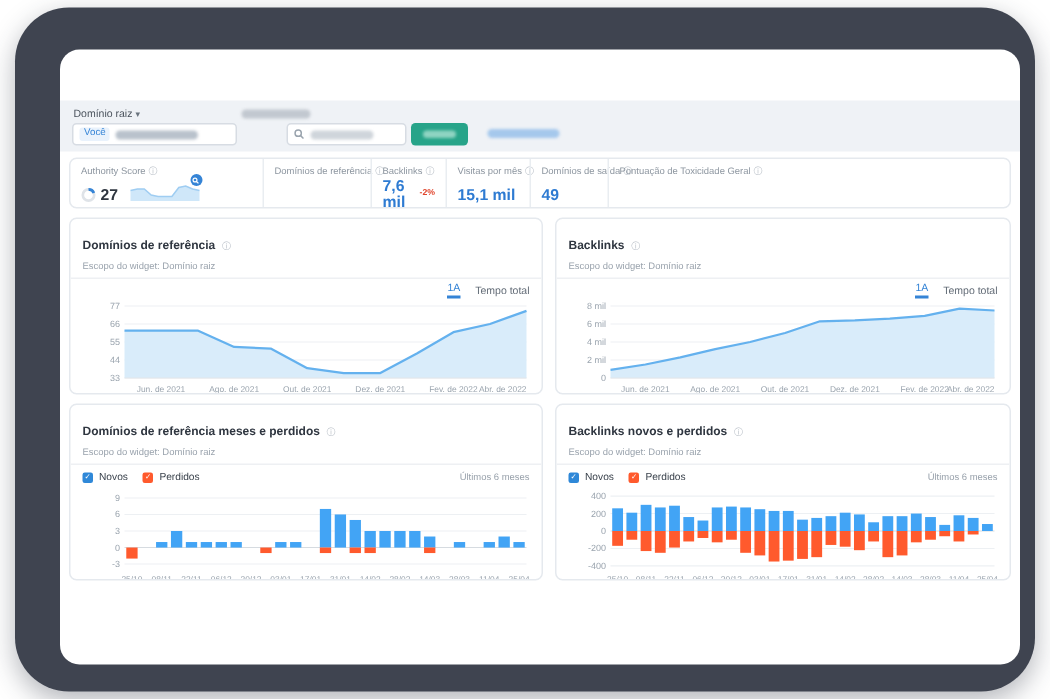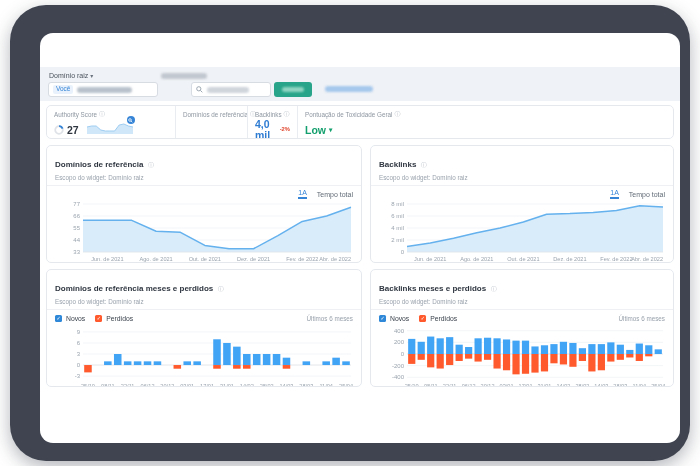--- a/index.html
+++ b/index.html
@@ -125,32 +125,46 @@
               <b>74</b>
               <span class="delta up">+9%</span>
             </span>
           </div>
           <div class="metric" style="width: 50px;">
             <span class="mlabel">
               <span>Backlinks</span>
               <span class="info">ⓘ</span>
             </span>
             <span class="mvalue">
-              <b>4,0 mil</b>
+              <b>7,6 mil</b>
               <span class="delta down">-2%</span>
             </span>
           </div>
+          <div class="metric" style="width: 56px;">
+            <span class="mlabel">
+              <span>Visitas por mês</span>
+              <span class="info">ⓘ</span>
+            </span>
+            <span class="mvalue">
+              <b>15,1 mil</b>
+            </span>
+          </div>
+          <div class="metric" style="width: 52px;">
+            <span class="mlabel">
+              <span>Domínios de saída</span>
+              <span class="info">ⓘ</span>
+            </span>
+            <span class="mvalue">
+              <b>49</b>
+            </span>
+          </div>
           <div class="metric" style="flex: 1 1 0%;">
             <span class="mlabel">
               <span>Pontuação de Toxicidade Geral</span>
               <span class="info">ⓘ</span>
-            </span>
-            <span class="mvalue green">
-              <b>Low</b>
-              <span class="chev-v">▾</span>
             </span>
           </div>
         </div>
 
       <div class="cards">
 
         <div class="card chart-card">
           <div class="card-head">
             <span class="ctitle">Domínios de referência</span>
             <span class="info">ⓘ</span>
@@ -284,21 +298,21 @@
                 <text x="231.48148148148147" y="63" text-anchor="middle" class="xtick">14/03</text>
                 <text x="251.33333333333331" y="63" text-anchor="middle" class="xtick">28/03</text>
                 <text x="271.1851851851852" y="63" text-anchor="middle" class="xtick">11/04</text>
                 <text x="291.03703703703707" y="63" text-anchor="middle" class="xtick">25/04</text>
               </svg>
           </div>
         </div>
 
         <div class="card chart-card">
           <div class="card-head">
-            <span class="ctitle">Backlinks meses e perdidos</span>
+            <span class="ctitle">Backlinks novos e perdidos</span>
             <span class="info">ⓘ</span>
             <div class="csub">Escopo do widget: Domínio raiz</div>
           </div>
           <div class="card-body">
             <div class="legend-row">
               <span class="cb cb-blue">✓</span>
               <span class="legend-label">Novos</span>
               <span class="cb cb-orange">✓</span>
               <span class="legend-label">Perdidos</span>
               <span class="period">Últimos 6 meses</span>

